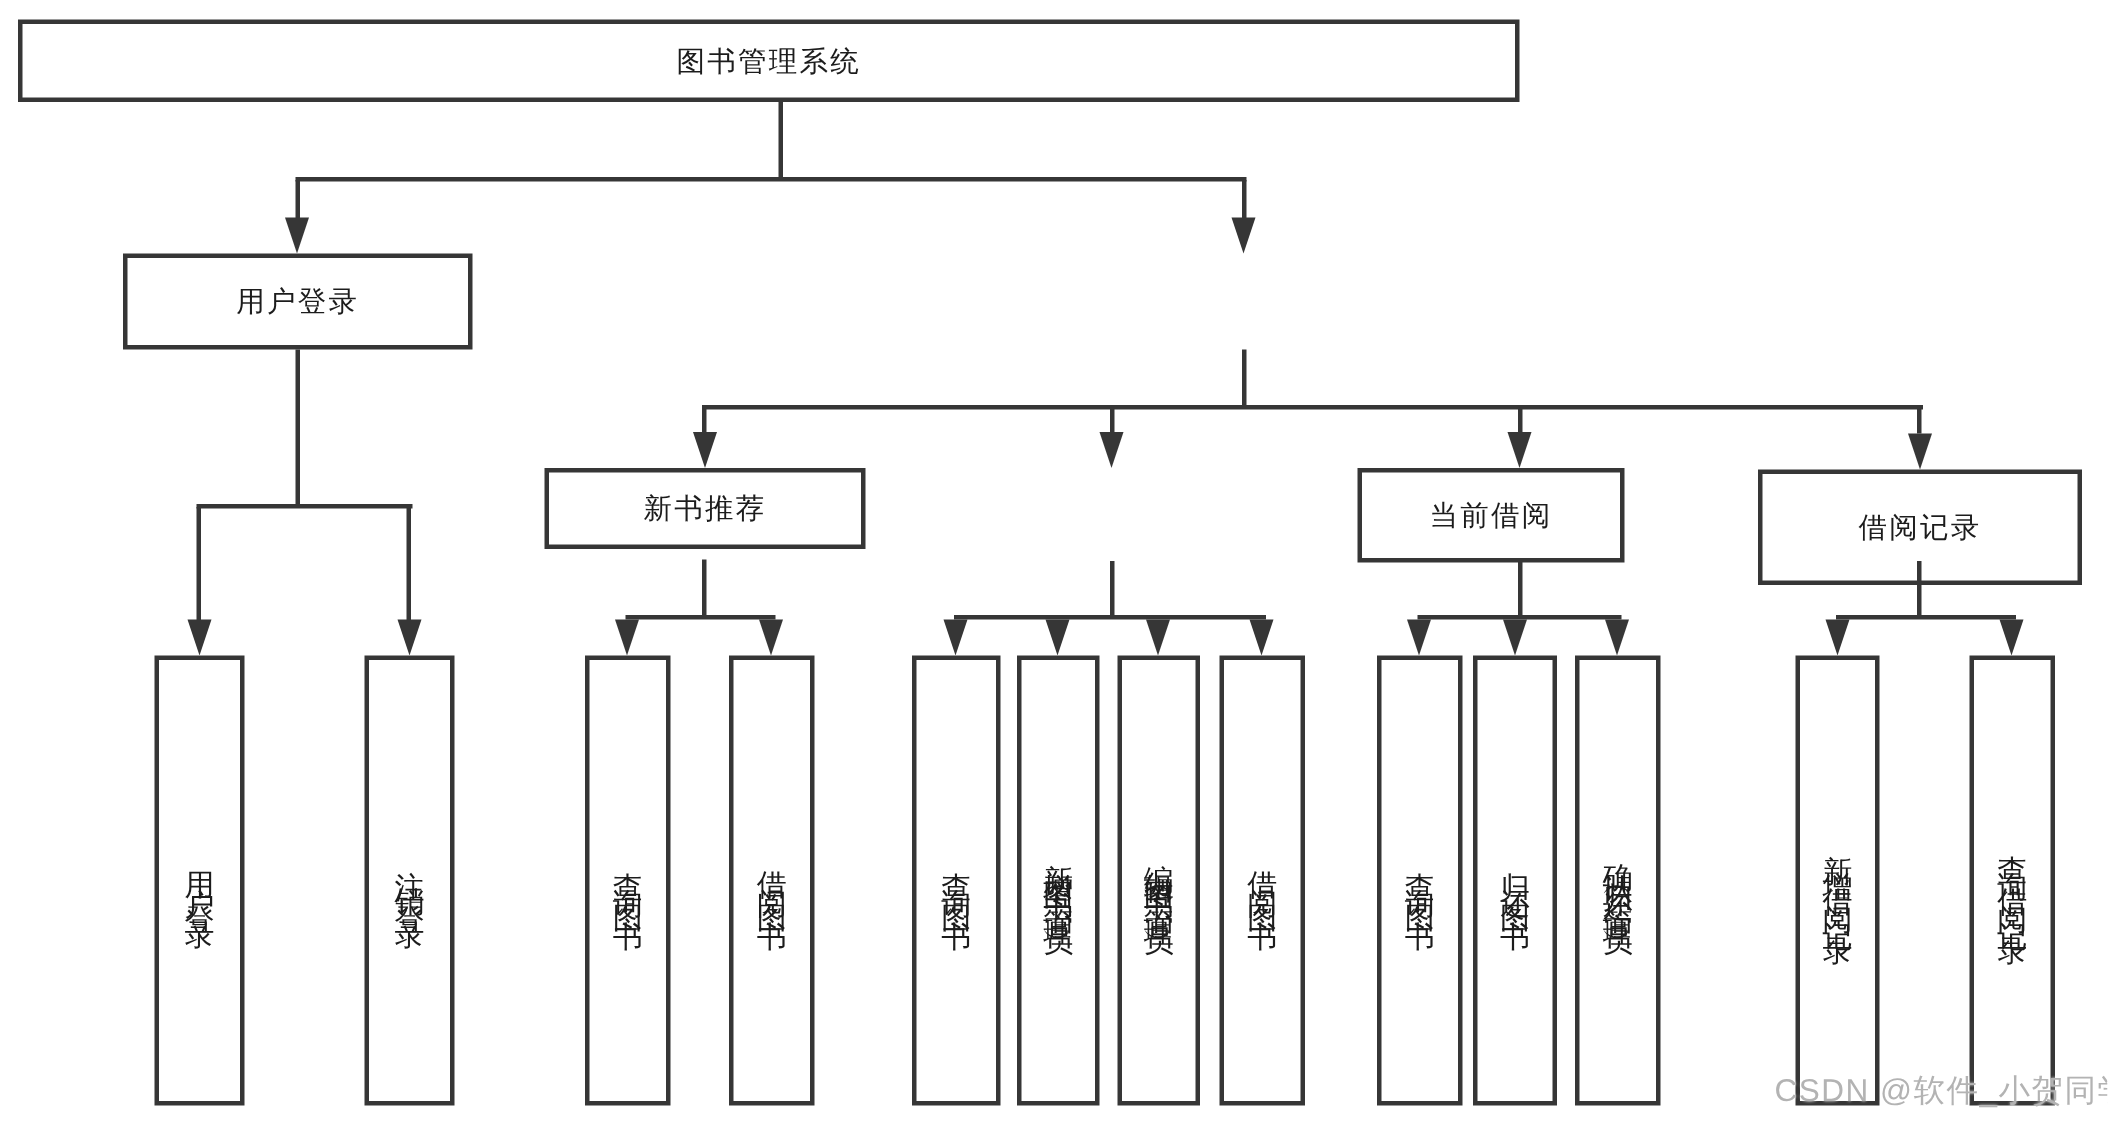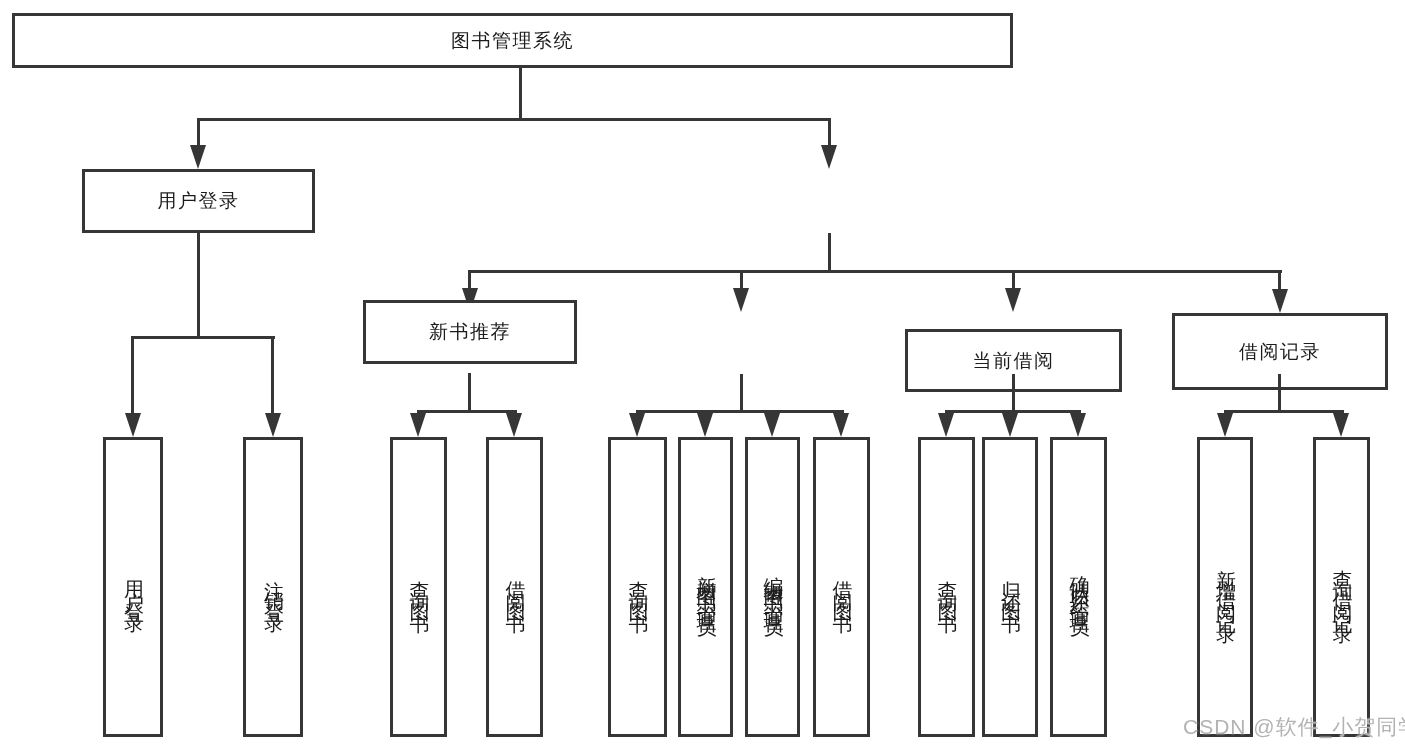--- a/index.html
+++ b/index.html
@@ -15,21 +15,20 @@
   }
 
   
   .node {
     position: absolute;
     background: #ffffff;
     border: 3px solid #363636;
     display: flex;
     align-items: center;
     justify-content: center;
-    font-family: Liberation Mono, monospace;
   }
   .hlabel {
     font-size: 19px;
     letter-spacing: 1.5px;
     color: #1c1c1c;
     white-space: nowrap;
   }
   .vtext {
     writing-mode: vertical-rl;
     text-orientation: mixed;
@@ -98,24 +97,24 @@
   <div class="hline" style="left:468px; top:270px; width:814px;"></div>
   <div class="vline" style="left:468px; top:272px; height:17px;"></div>
   <div class="arrow" style="left:462px; top:288px;"></div>
   <div class="vline" style="left:740px; top:272px; height:17px;"></div>
   <div class="arrow" style="left:733px; top:288px;"></div>
   <div class="vline" style="left:1012px; top:272px; height:17px;"></div>
   <div class="arrow" style="left:1005px; top:288px;"></div>
   <div class="vline" style="left:1278px; top:272px; height:17px;"></div>
   <div class="arrow" style="left:1272px; top:289px;"></div>
 
-  <div class="node" style="left:363px; top:300px; width:214px; height:64px;">
+  <div class="node" style="left:363px; top:312px; width:214px; height:54px;">
     <span class="hlabel">新书推荐</span>
   </div>
-  <div class="node" style="left:905px; top:329px; width:217px; height:63px;">
+  <div class="node" style="left:905px; top:312px; width:178px; height:63px;">
     <span class="hlabel">当前借阅</span>
   </div>
   <div class="node" style="left:1172px; top:313px; width:216px; height:77px;">
     <span class="hlabel">借阅记录</span>
   </div>
 
   <div class="vline" style="left:468px; top:373px; height:39px;"></div>
   <div class="vline" style="left:740px; top:374px; height:38px;"></div>
   <div class="vline" style="left:1012px; top:374px; height:38px;"></div>
   <div class="vline" style="left:1278px; top:374px; height:38px;"></div>

